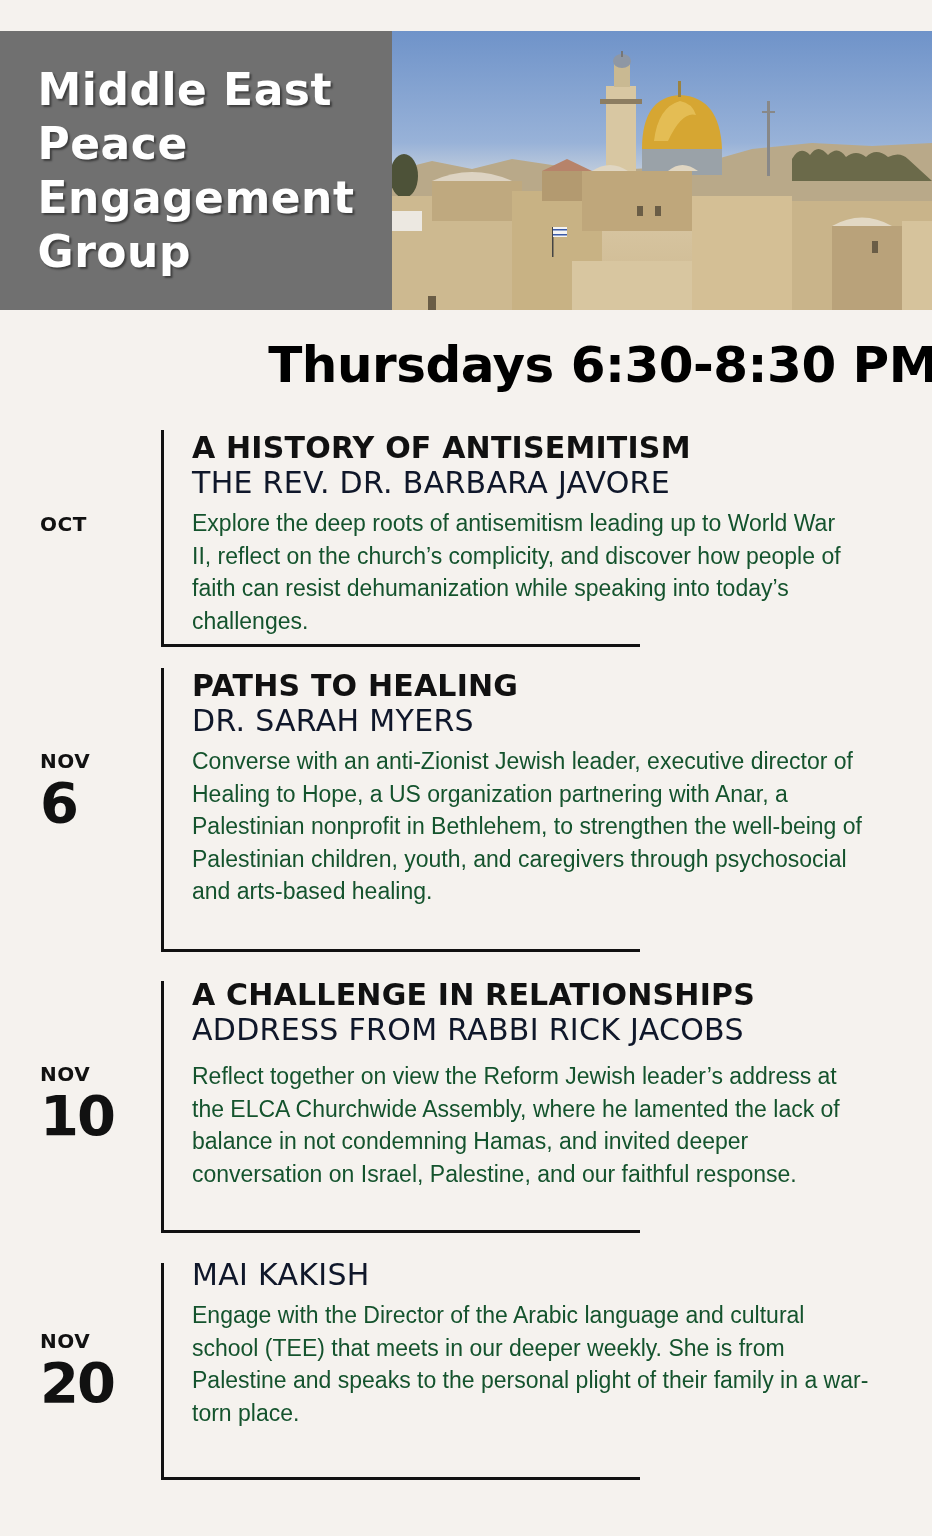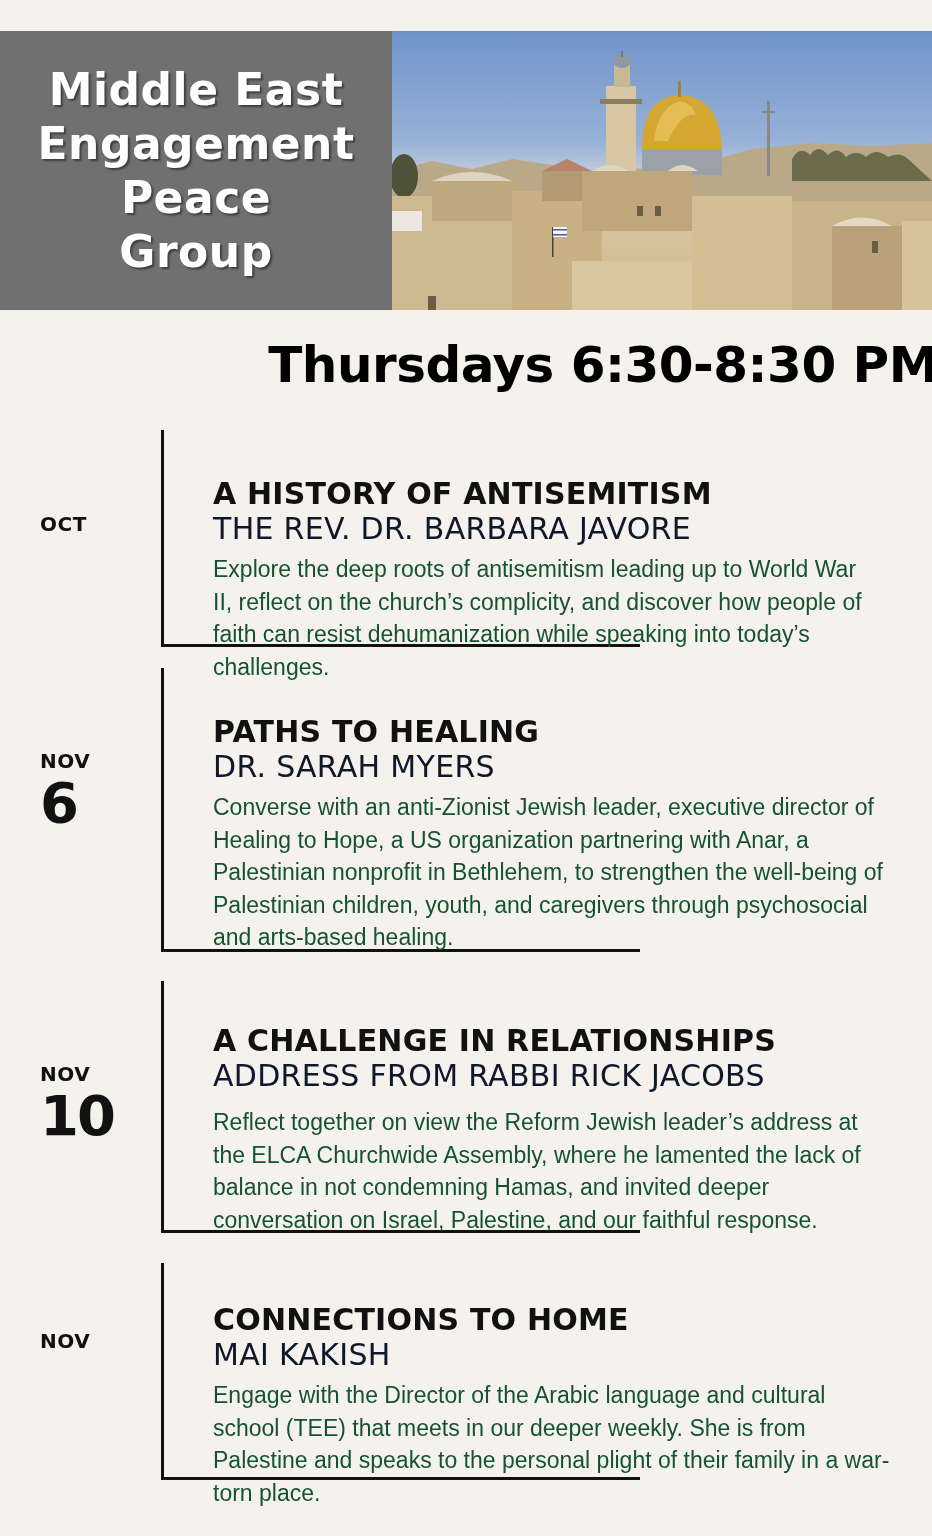--- a/index.html
+++ b/index.html
@@ -23,21 +23,20 @@
     height: 279px;
     display: flex;
   }
   .title-box {
     width: 392px;
     height: 279px;
     background: #707070;
     display: flex;
     align-items: center;
     justify-content: center;
-    text-align: center;
   }
   .title-text {
     color: #fff;
     font-family: "DejaVu Sans", sans-serif;
     font-weight: bold;
     font-size: 44px;
     line-height: 54px;
     text-shadow: 2px 2px 2px rgba(0,0,0,0.45);
     letter-spacing: 0.5px;
   }
@@ -92,23 +91,22 @@
   }
   .bracket {
     position: absolute;
     left: 161px;
     width: 476px;
     border-left: 3px solid #111;
     border-bottom: 3px solid #111;
   }
   .content {
     position: absolute;
-    left: 213px;
+    left: 192px;
     width: 690px;
-    margin-top: 46px;
   }
   .ev-title {
     font-family: "DejaVu Sans", sans-serif;
     font-weight: bold;
     font-size: 30px;
     line-height: 34px;
     letter-spacing: 0.2px;
   }
   .ev-speaker {
     font-family: "DejaVu Sans", sans-serif;
@@ -126,22 +124,22 @@
     margin-top: 6px;
   }
 </style>
 </head>
 <body>
 
 <div class="banner">
   <div class="title-box">
     <div class="title-text">
       <span>Middle East</span>
+      <span>Peace</span>
       <span>Engagement</span>
-      <span>Peace</span>
       <span>Group</span>
     </div>
   </div>
   <div class="photo" title="Jerusalem Old City skyline with golden Dome of the Rock and minaret">
     <svg width="540" height="279" viewBox="0 0 540 279" xmlns="http://www.w3.org/2000/svg">
 
       <path d="M0 140 L40 130 L80 138 L120 128 L200 140 L300 135 L360 118 L420 112 L480 115 L540 112 L540 190 L0 190 Z" fill="#b9a989"></path>
       <path d="M400 128 q8 -14 18 -4 q8 -12 18 0 q10 -10 18 2 q10 -8 20 0 q10 -10 22 0 q12 -6 20 2 L540 150 L400 150 Z" fill="#6b6a4a"></path>
       <ellipse cx="12" cy="145" rx="14" ry="22" fill="#4d5238"></ellipse>
 
@@ -225,20 +223,20 @@
   <div class="content" style="top:978px;">
     <div class="ev-title">A CHALLENGE IN RELATIONSHIPS</div>
     <div class="ev-speaker">ADDRESS FROM RABBI RICK JACOBS</div>
     <div class="ev-desc" style="width:670px;margin-top:12px;">Reflect together on view the Reform Jewish leader’s address at the ELCA Churchwide Assembly, where he lamented the lack of balance in not condemning Hamas, and invited deeper conversation on Israel, Palestine, and our faithful response.</div>
   </div>
 </div>
 
 <div class="event">
   <div class="date" style="top:1329px;">
     <div class="month">NOV</div>
+    <div class="day">20</div>
   </div>
   <div class="bracket" style="top:1263px;height:214px;"></div>
   <div class="content" style="top:1257px;">
-    <div class="ev-title">CONNECTIONS TO HOME</div>
     <div class="ev-speaker">MAI KAKISH</div>
     <div class="ev-desc" style="width:680px;">Engage with the Director of the Arabic language and cultural school (TEE) that meets in our deeper weekly. She is from Palestine and speaks to the personal plight of their family in a war-torn place.</div>
   </div>
 </div>
 
 </body></html>

